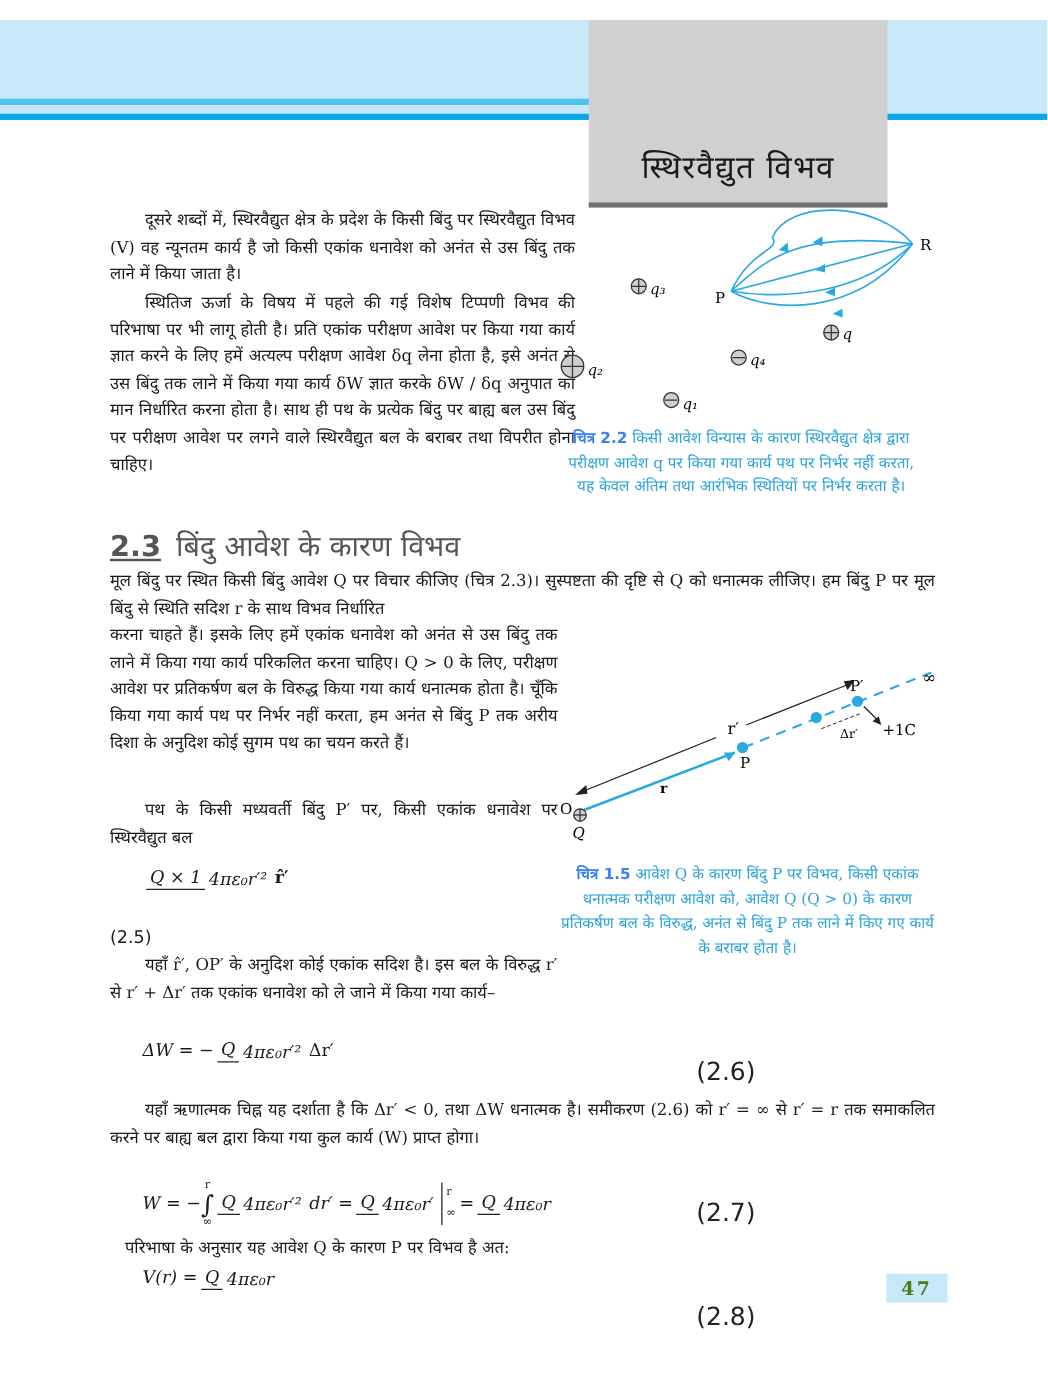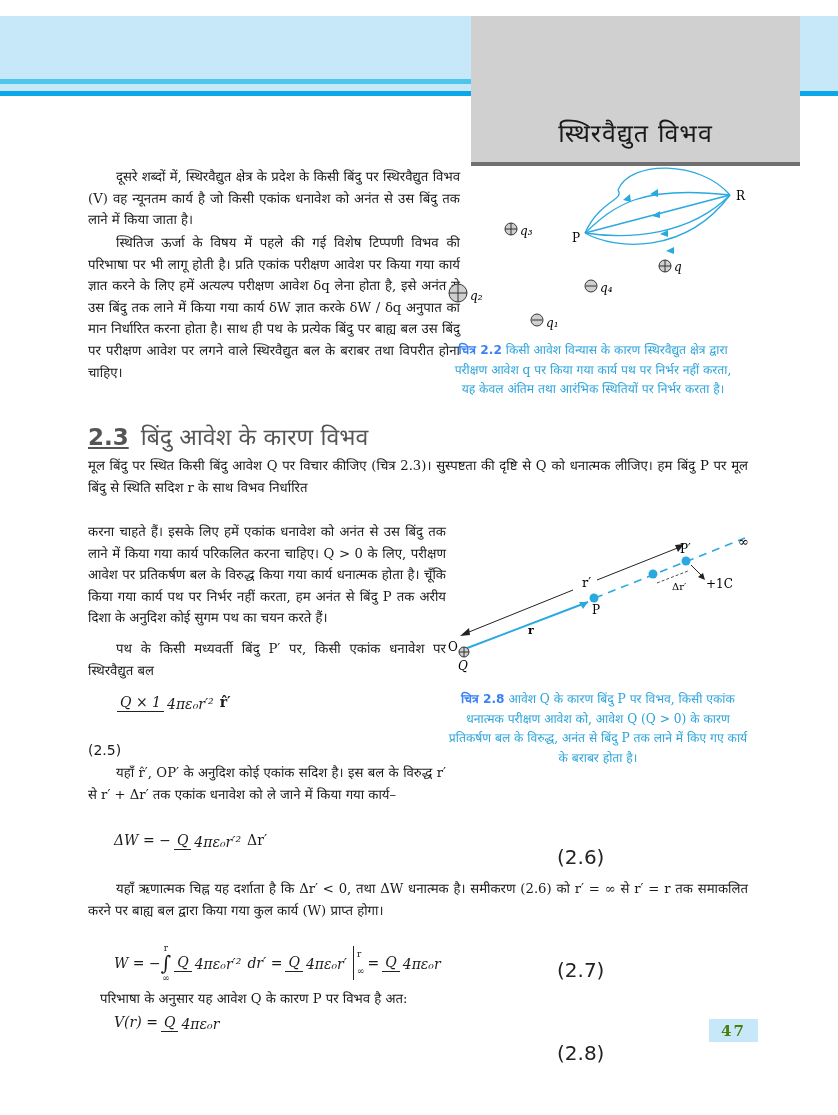--- a/index.html
+++ b/index.html
@@ -5,21 +5,21 @@
   html, body { margin:0; padding:0; }
   body {
     width:838px; height:1115px; position:relative; overflow:hidden;
     background:#ffffff; color:#1a1a1a;
     font-family:"DejaVu Serif", serif;
   }
   .band { position:absolute; left:0; top:16px; width:838px; height:80px; background:#c6e8f8; }
   .stripe1 { position:absolute; left:0; top:79px; width:472px; height:5px; background:#4cc6ea; }
   .stripe2 { position:absolute; left:0; top:91px; width:838px; height:5px; background:#0aa8e8; }
   .chapter-box {
-    position:absolute; left:471px; top:16px; width:329px; height:138px;
+    position:absolute; left:471px; top:16px; width:239px; height:138px;
     background:#d0d0d0; border-bottom:4px solid #707070;
     display:flex; flex-direction:column; align-items:center; justify-content:flex-end;
     padding-bottom:8px; box-sizing:content-box;gap:24px;
   }
   .chapter-box .t1, .chapter-box .t2 {
     font-family:"DejaVu Sans", sans-serif; font-size:25px; color:#1a1a1a; line-height:40px; letter-spacing:1px;
   }
   .para {
     position:absolute; font-size:13.2px; line-height:21.6px; text-align:justify; margin:0;
   }
@@ -100,21 +100,21 @@
   <text x="160" y="132" font-size="12" font-style="italic">q₄</text>
   <text x="106" y="167" font-size="12" font-style="italic">q₁</text>
 </svg>
 <p class="caption" style="left:450px; top:341px; width:286px;"><b>चित्र 2.2</b> <span>किसी आवेश विन्यास के कारण स्थिरवैद्युत क्षेत्र द्वारा परीक्षण आवेश q पर किया गया कार्य पथ पर निर्भर नहीं करता, यह केवल अंतिम तथा आरंभिक स्थितियों पर निर्भर करता है।</span></p>
 
 <div class="heading">
   <span class="num">2.3</span><span>बिंदु आवेश के कारण विभव</span>
 </div>
 
 <p class="para" style="left:88px; top:455px; width:660px;">मूल बिंदु पर स्थित किसी बिंदु आवेश Q पर विचार कीजिए (चित्र 2.3)। सुस्पष्टता की दृष्टि से Q को धनात्मक लीजिए। हम बिंदु P पर मूल बिंदु से स्थिति सदिश r के साथ विभव निर्धारित</p>
-<p class="para" style="left:88px; top:498px; width:358px;margin-top:23px;">करना चाहते हैं। इसके लिए हमें एकांक धनावेश को अनंत से उस बिंदु तक लाने में किया गया कार्य परिकलित करना चाहिए। Q &gt; 0 के लिए, परीक्षण आवेश पर प्रतिकर्षण बल के विरुद्ध किया गया कार्य धनात्मक होता है। चूँकि किया गया कार्य पथ पर निर्भर नहीं करता, हम अनंत से बिंदु P तक अरीय दिशा के अनुदिश कोई सुगम पथ का चयन करते हैं।</p>
+<p class="para" style="left:88px; top:498px; width:358px;">करना चाहते हैं। इसके लिए हमें एकांक धनावेश को अनंत से उस बिंदु तक लाने में किया गया कार्य परिकलित करना चाहिए। Q &gt; 0 के लिए, परीक्षण आवेश पर प्रतिकर्षण बल के विरुद्ध किया गया कार्य धनात्मक होता है। चूँकि किया गया कार्य पथ पर निर्भर नहीं करता, हम अनंत से बिंदु P तक अरीय दिशा के अनुदिश कोई सुगम पथ का चयन करते हैं।</p>
 
 <p class="para" style="left:88px; top:638px; width:358px;"><span class="ind"></span><span>पथ के किसी मध्यवर्ती बिंदु P′ पर, किसी एकांक धनावेश पर स्थिरवैद्युत बल</span></p>
 
 <div class="eq" style="left:114px; top:694px;">
   <span class="frac">
       <span class="n">Q × 1</span>
       <span class="d">4πε₀r′²</span>
     </span><b>r̂′</b>
 </div>
 <div class="eq" style="left:88px; top:742px; font-family:'DejaVu Sans',sans-serif;">(2.5)</div>
@@ -141,21 +141,21 @@
   <text x="8" y="121" font-size="12">O</text>
   <text x="18" y="140" font-size="12" font-style="italic">Q</text>
   <text x="152" y="84" font-size="12">P</text>
   <text x="240" y="23" font-size="12">P′</text>
   <text x="142" y="57" font-size="13">r′</text>
   <text x="88" y="104" font-size="11" font-weight="bold">r</text>
   <text x="232" y="60" font-size="10">Δr′</text>
   <text x="266" y="58" font-size="12">+1C</text>
   <text x="298" y="16" font-size="13">∞</text>
 </svg>
-<p class="caption" style="left:448px; top:690px; width:300px;"><b>चित्र 2.8</b> <span>आवेश Q के कारण बिंदु P पर विभव, किसी एकांक धनात्मक परीक्षण आवेश को, आवेश Q (Q &gt; 0) के कारण प्रतिकर्षण बल के विरुद्ध, अनंत से बिंदु P तक लाने में किए गए कार्य के बराबर होता है।</span></p>
+<p class="caption" style="left:448px; top:690px; width:300px;"><b>चित्र 1.5</b> <span>आवेश Q के कारण बिंदु P पर विभव, किसी एकांक धनात्मक परीक्षण आवेश को, आवेश Q (Q &gt; 0) के कारण प्रतिकर्षण बल के विरुद्ध, अनंत से बिंदु P तक लाने में किए गए कार्य के बराबर होता है।</span></p>
 
 <div class="eq" style="left:114px; top:832px;">
   <i>ΔW = −</i><span class="frac">
       <span class="n">Q</span>
       <span class="d">4πε₀r′²</span>
     </span><span>Δr′</span>
 </div>
 <div class="eqnum" style="top:845px;">(2.6)</div>
 
 <p class="para" style="left:88px; top:878px; width:660px;"><span class="ind"></span><span>यहाँ ऋणात्मक चिह्न यह दर्शाता है कि Δr′ &lt; 0, तथा ΔW धनात्मक है। समीकरण (2.6) को r′ = ∞ से r′ = r तक समाकलित करने पर बाह्य बल द्वारा किया गया कुल कार्य (W) प्राप्त होगा।</span></p>

